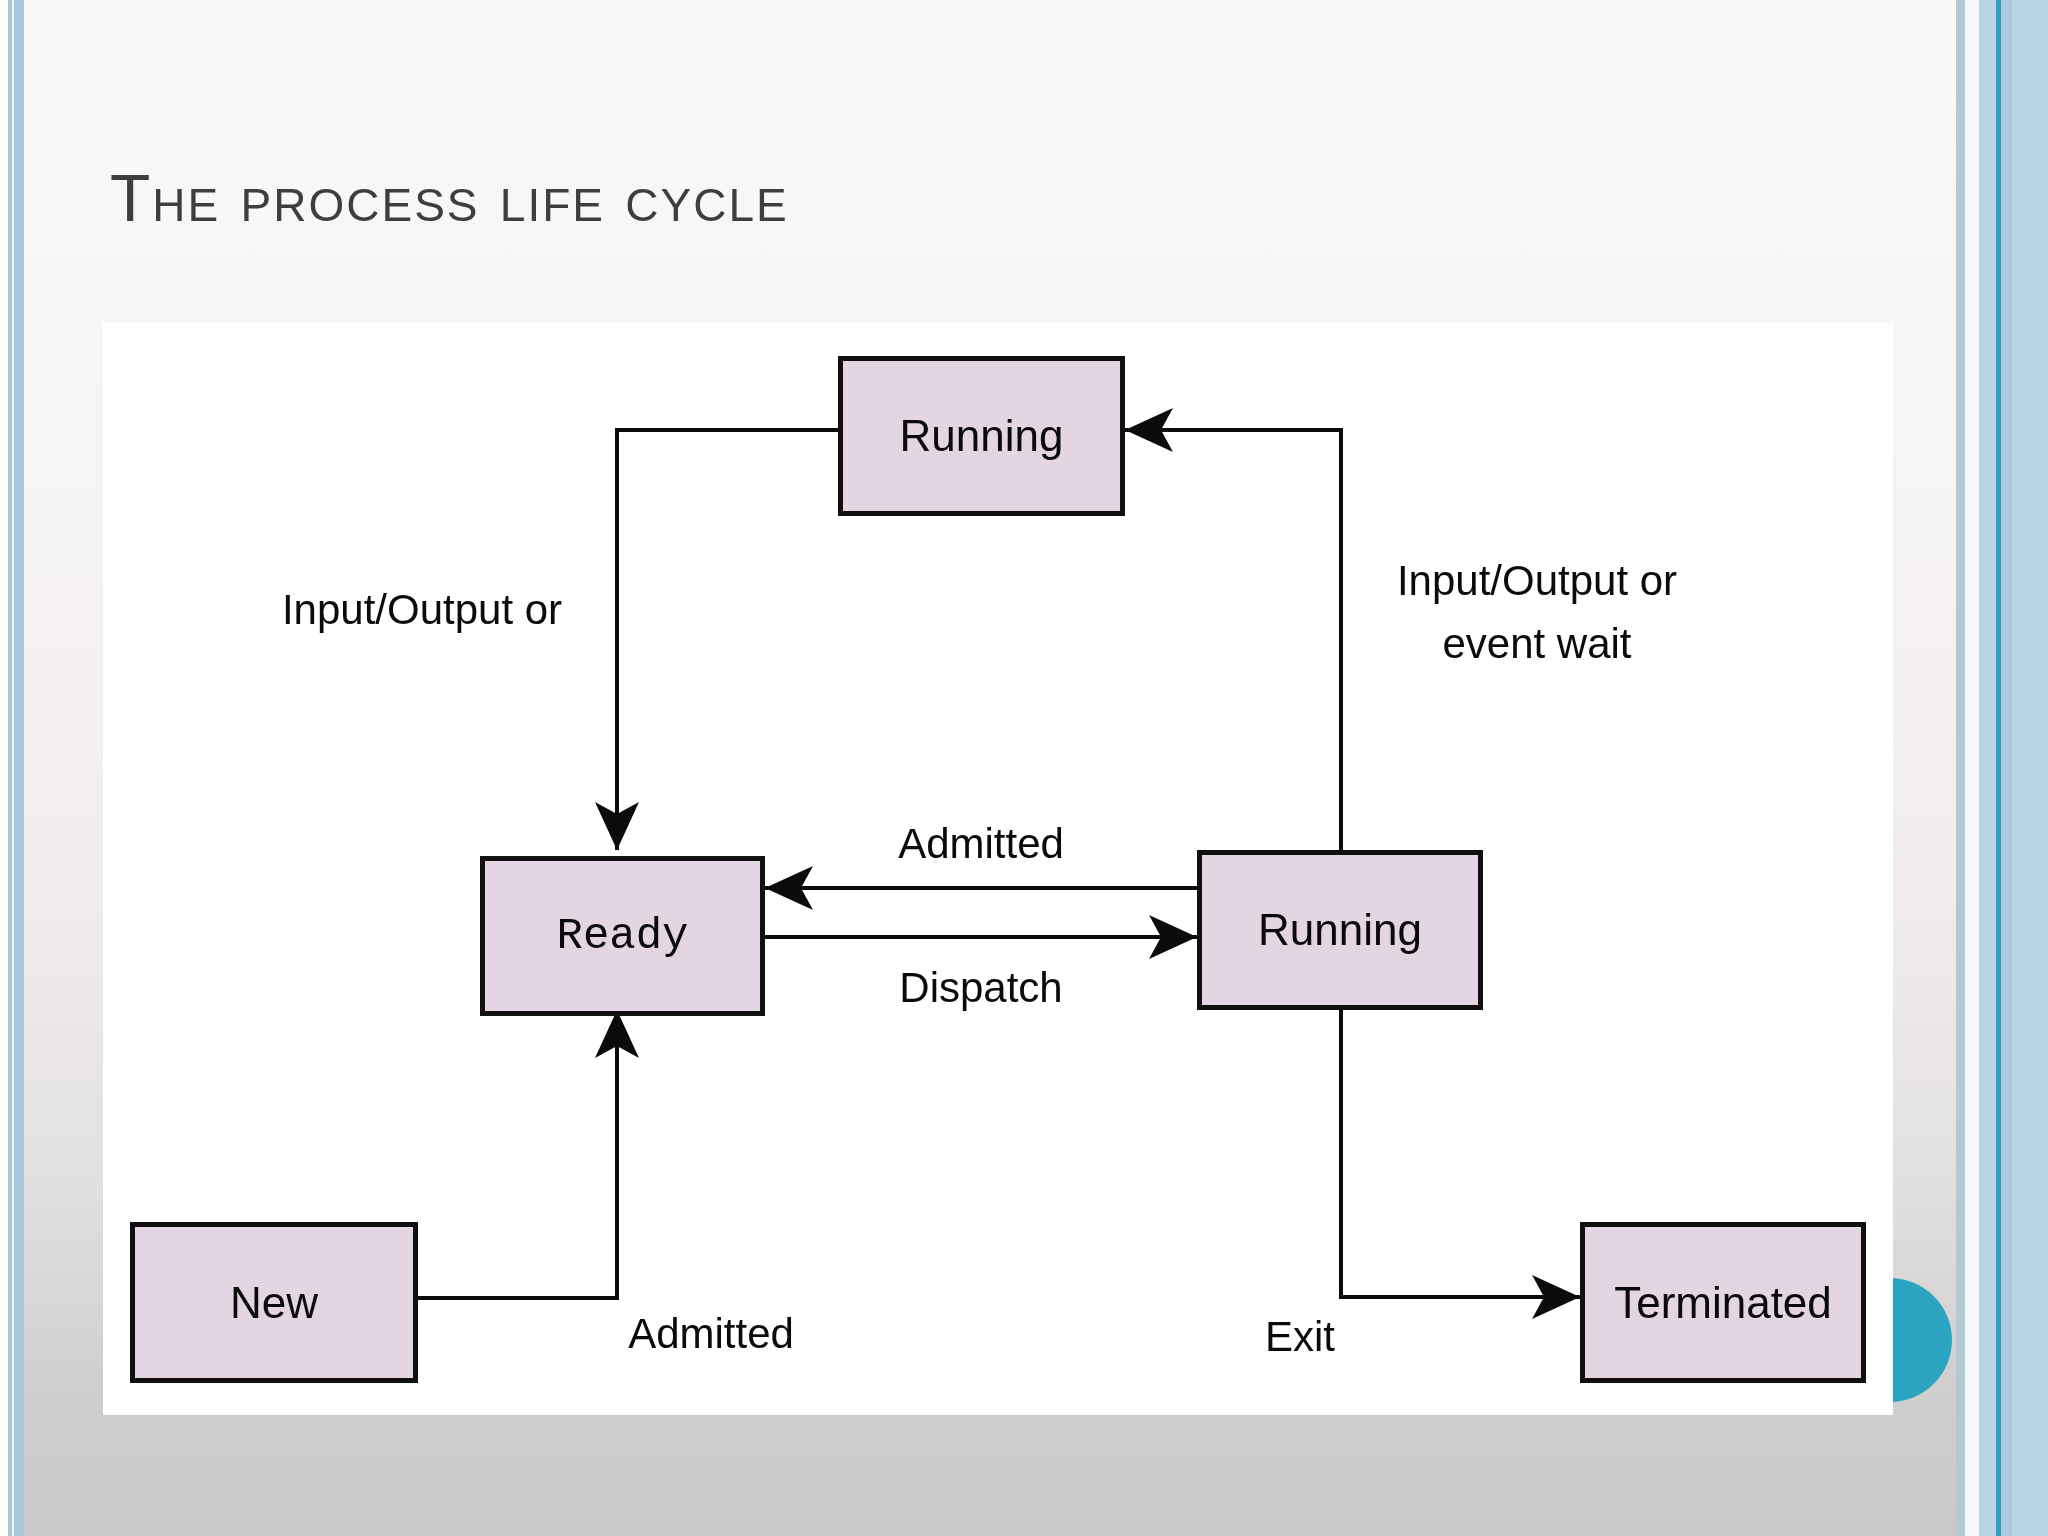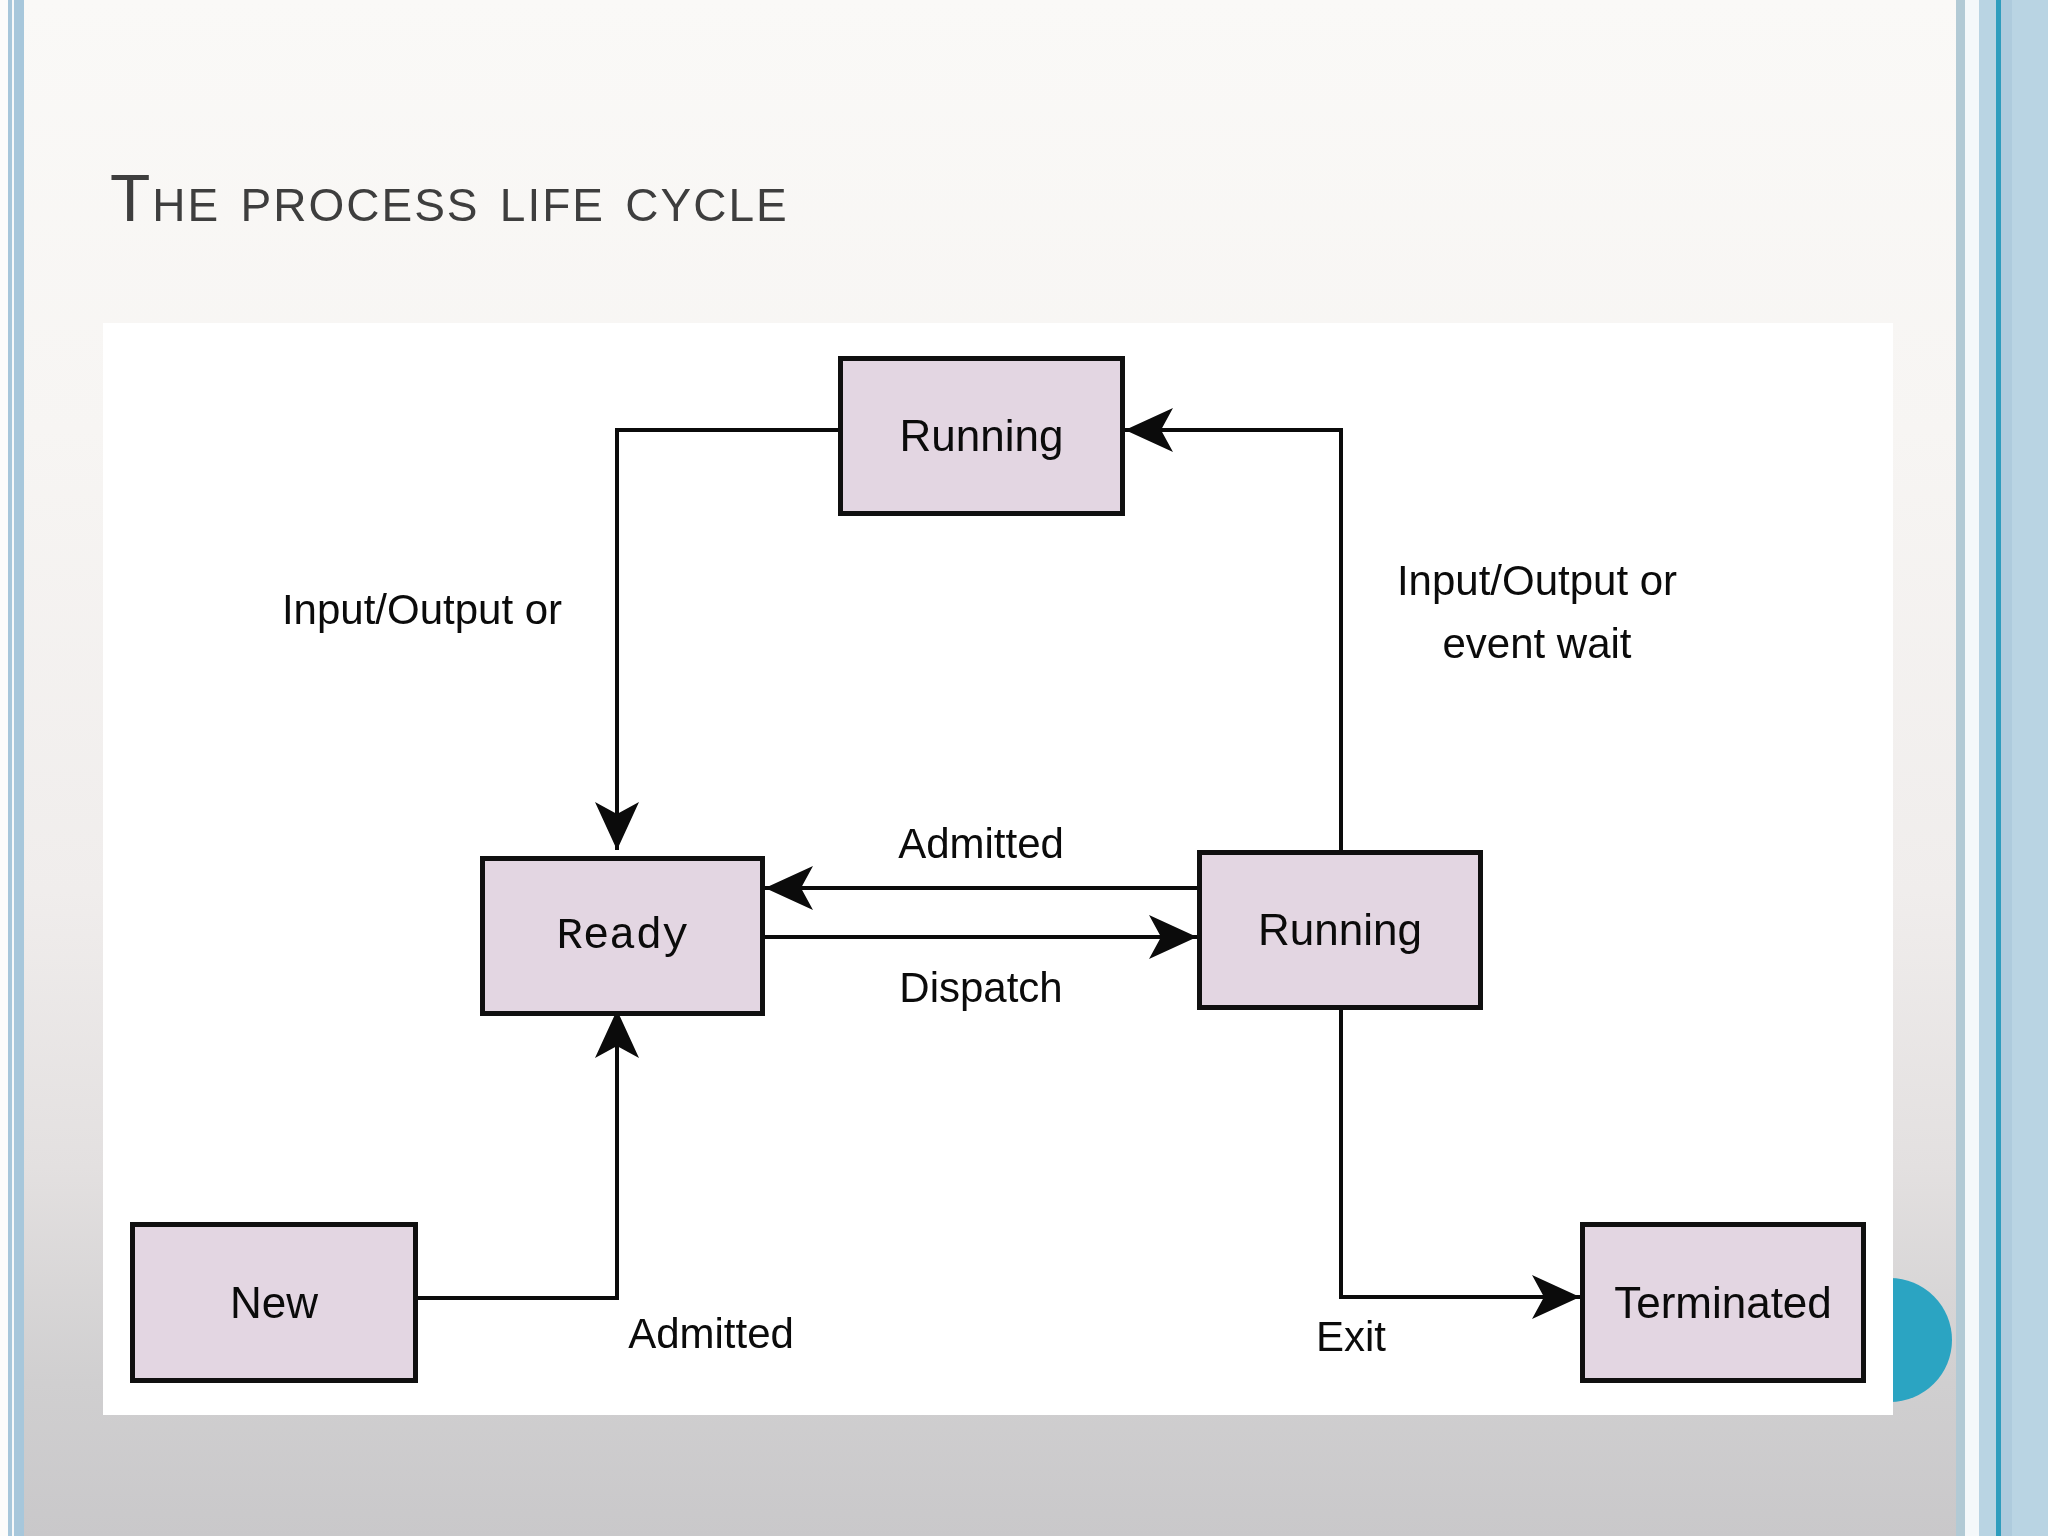--- a/index.html
+++ b/index.html
@@ -54,21 +54,21 @@
   .tlabel{
     position:absolute;transform:translate(-50%,-50%);
     font-size:42px;color:#0b0b0b;text-align:center;
     line-height:1.5;white-space:nowrap;
   }
   .tl-interrupt    {left:878px; top:520px;}
   .tl-dispatch     {left:878px; top:664px;}
   .tl-iocompletion {left:319px; top:286px;}
   .tl-iowait       {left:1434px;top:289px;}
   .tl-admitted     {left:608px; top:1010px;}
-  .tl-exit         {left:1248px;top:1013px;}
+  .tl-exit         {left:1197px;top:1013px;}
   .tlabel span{display:block;}
 </style>
 </head>
 <body>
 
 <div class="slide">
 
   <div class="stripe l0"></div>
   <div class="stripe l1"></div>
   <div class="stripe l2"></div>

